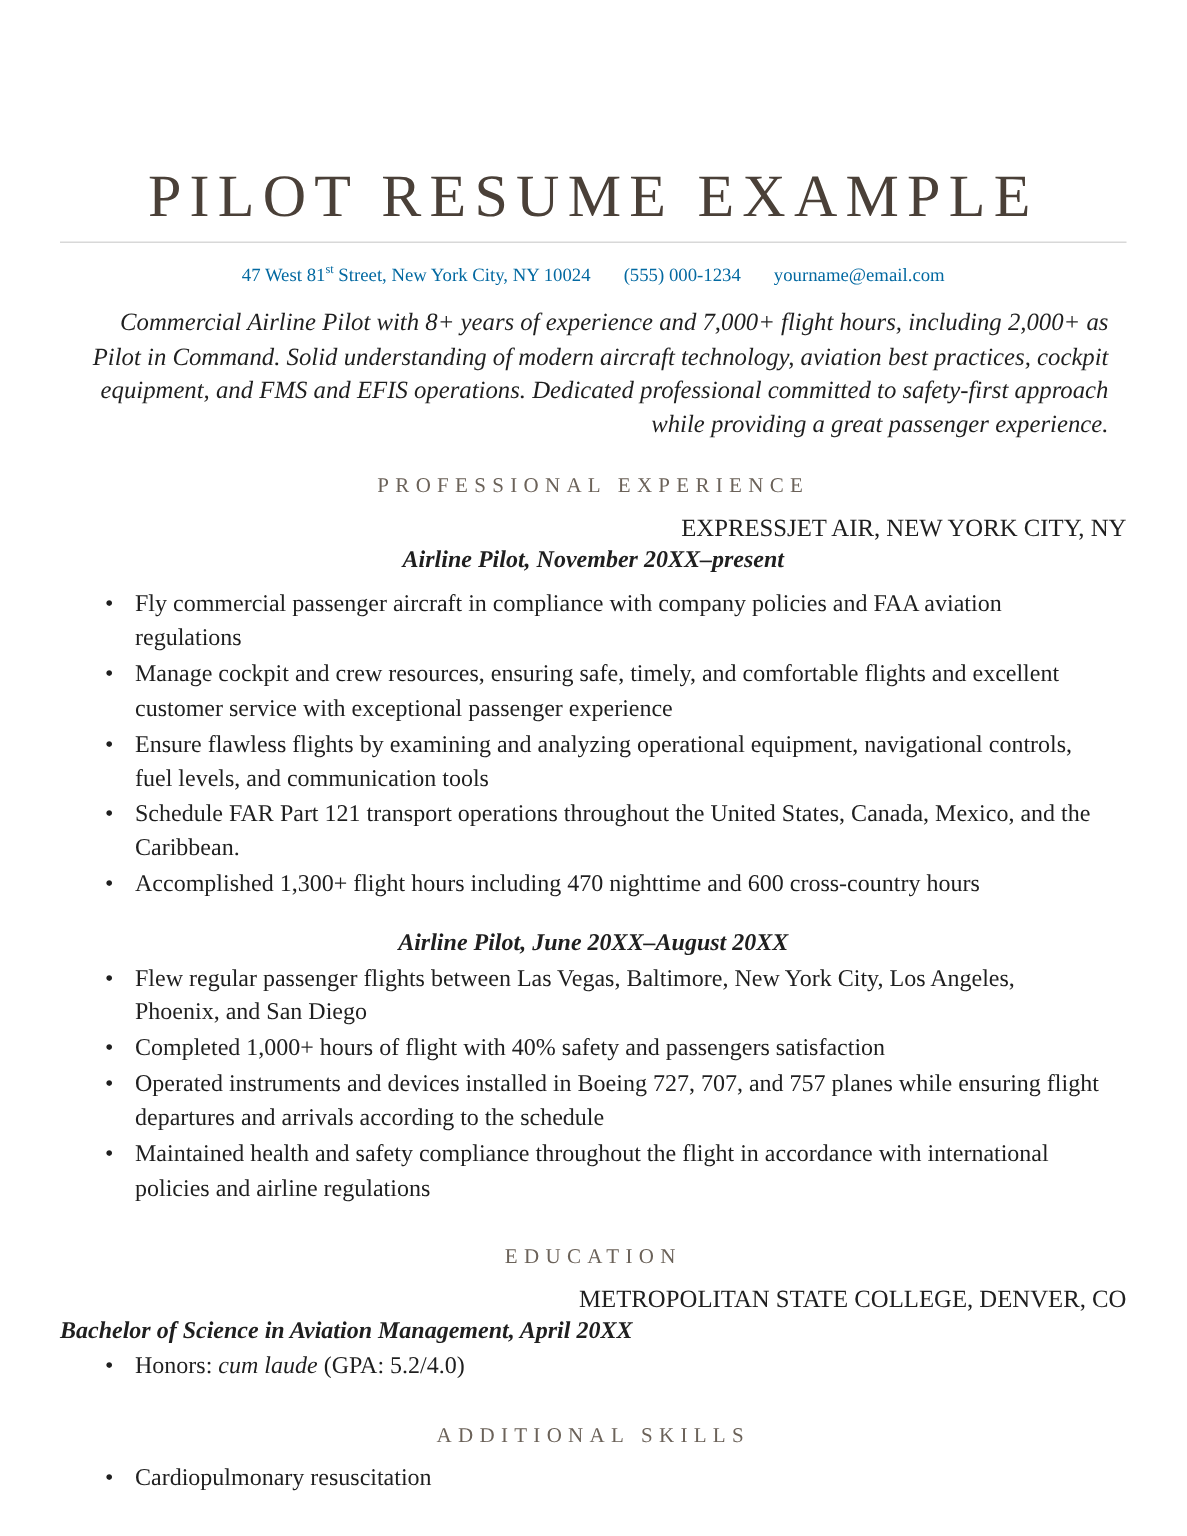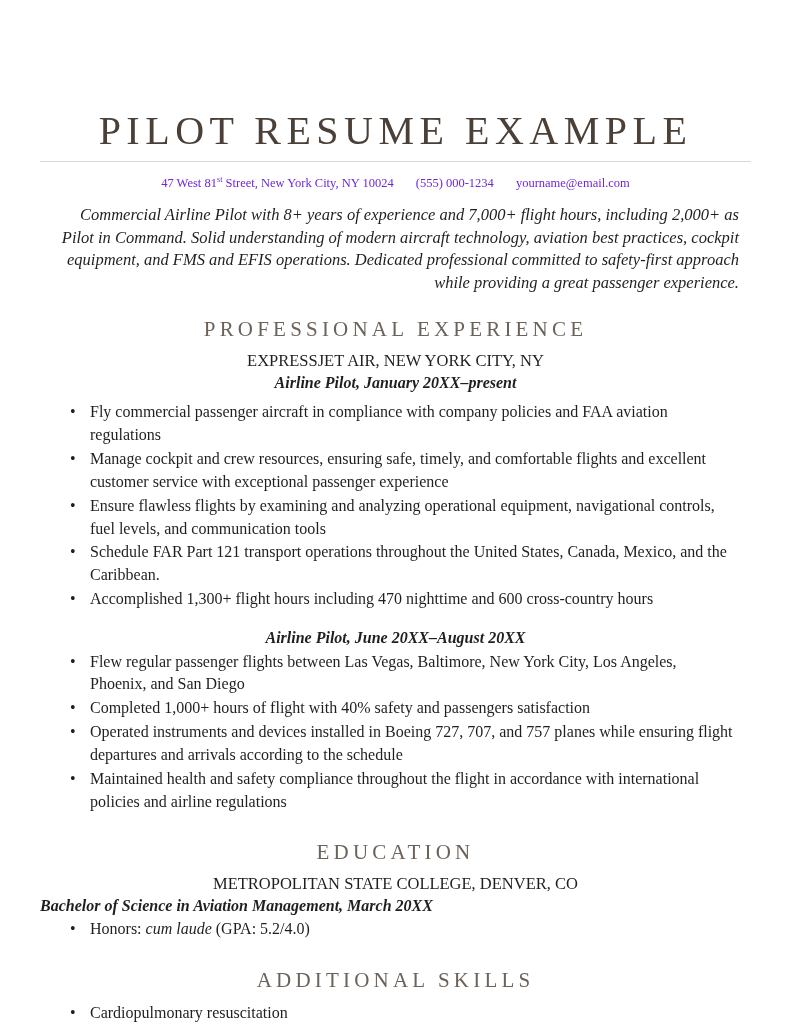--- a/index.html
+++ b/index.html
@@ -55,21 +55,21 @@
     background: #d8d8d8;
     width: 711px;
   }
 
   .contact-line {
     margin: 0;
     padding-top: 14px;
     text-align: center;
     font-size: 12.5px;
     line-height: 1.2;
-    color: #6d28d9;
+    color: #0369a1;
     white-space: nowrap;
   }
   .contact-sep {
     display: inline-block;
     width: 22px;
   }
   .contact-line sup {
     font-size: 0.66em;
     vertical-align: super;
     line-height: 0;
@@ -84,36 +84,36 @@
     line-height: 1.37;
     text-align: right;
     color: #1f1f1f;
     padding-left: 12px;
     padding-right: 12px;
   }
 
   
   .section-heading {
     margin: 0;
-    font-size: 21px;
+    font-size: 14px;
     font-weight: 400;
     letter-spacing: 4.2px;
     text-align: center;
     color: #6b6259;
     text-transform: uppercase;
   }
   .section-heading.exp   { padding-top: 22px; }
   .section-heading.edu   { padding-top: 25px; }
   .section-heading.skills{ padding-top: 26px; }
 
   
   .org-name {
     margin: 0;
     padding-top: 9px;
-    text-align: center;
+    text-align: right;
     font-size: 16.5px;
     line-height: 1.22;
     color: #1f1f1f;
   }
   .job-meta {
     margin: 0;
     padding-top: 2px;
     text-align: center;
     font-size: 16px;
     font-style: italic;
@@ -172,21 +172,21 @@
 
     <div class="title-rule"></div>
 
     <p class="contact-line"><span>47 West 81</span><sup>st</sup><span> Street, New York City, NY 10024</span><span class="contact-sep"></span><span>(555) 000-1234</span><span class="contact-sep"></span><span>yourname@email.com</span></p>
 
     <p class="summary">Commercial Airline Pilot with 8+ years of experience and 7,000+ flight hours, including 2,000+ as Pilot in Command. Solid understanding of modern aircraft technology, aviation best practices, cockpit equipment, and FMS and EFIS operations. Dedicated professional committed to safety-first approach while providing a great passenger experience.</p>
 
     <h2 class="section-heading exp">PROFESSIONAL EXPERIENCE</h2>
 
     <p class="org-name">EXPRESSJET AIR, NEW YORK CITY, NY</p>
-    <p class="job-meta">Airline Pilot, January 20XX–present</p>
+    <p class="job-meta">Airline Pilot, November 20XX–present</p>
 
     <ul class="bullets first">
       <li><span class="bullet-dot">•</span><span>Fly commercial passenger aircraft in compliance with company policies and FAA aviation regulations</span></li>
       <li><span class="bullet-dot">•</span><span>Manage cockpit and crew resources, ensuring safe, timely, and comfortable flights and excellent customer service with exceptional passenger experience</span></li>
       <li><span class="bullet-dot">•</span><span>Ensure flawless flights by examining and analyzing operational equipment, navigational controls, fuel levels, and communication tools</span></li>
       <li><span class="bullet-dot">•</span><span>Schedule FAR Part 121 transport operations throughout the United States, Canada, Mexico, and the Caribbean.</span></li>
       <li><span class="bullet-dot">•</span><span>Accomplished 1,300+ flight hours including 470 nighttime and 600 cross-country hours</span></li>
     </ul>
 
     <div class="block-gap"></div>
@@ -196,21 +196,21 @@
     <ul class="bullets tight">
       <li><span class="bullet-dot">•</span><span>Flew regular passenger flights between Las Vegas, Baltimore, New York City, Los Angeles, Phoenix, and San Diego</span></li>
       <li><span class="bullet-dot">•</span><span>Completed 1,000+ hours of flight with 40% safety and passengers satisfaction</span></li>
       <li><span class="bullet-dot">•</span><span>Operated instruments and devices installed in Boeing 727, 707, and 757 planes while ensuring flight departures and arrivals according to the schedule</span></li>
       <li><span class="bullet-dot">•</span><span>Maintained health and safety compliance throughout the flight in accordance with international policies and airline regulations</span></li>
     </ul>
 
     <h2 class="section-heading edu">EDUCATION</h2>
 
     <p class="org-name">METROPOLITAN STATE COLLEGE, DENVER, CO</p>
-    <p class="degree-line">Bachelor of Science in Aviation Management, March 20XX</p>
+    <p class="degree-line">Bachelor of Science in Aviation Management, April 20XX</p>
 
     <ul class="bullets tight">
       <li><span class="bullet-dot">•</span><span>Honors: </span><em>cum laude</em><span> (GPA: 5.2/4.0)</span></li>
     </ul>
 
     <h2 class="section-heading skills">ADDITIONAL SKILLS</h2>
 
     <ul class="bullets first">
       <li><span class="bullet-dot">•</span><span>Cardiopulmonary resuscitation</span></li>
     </ul>

